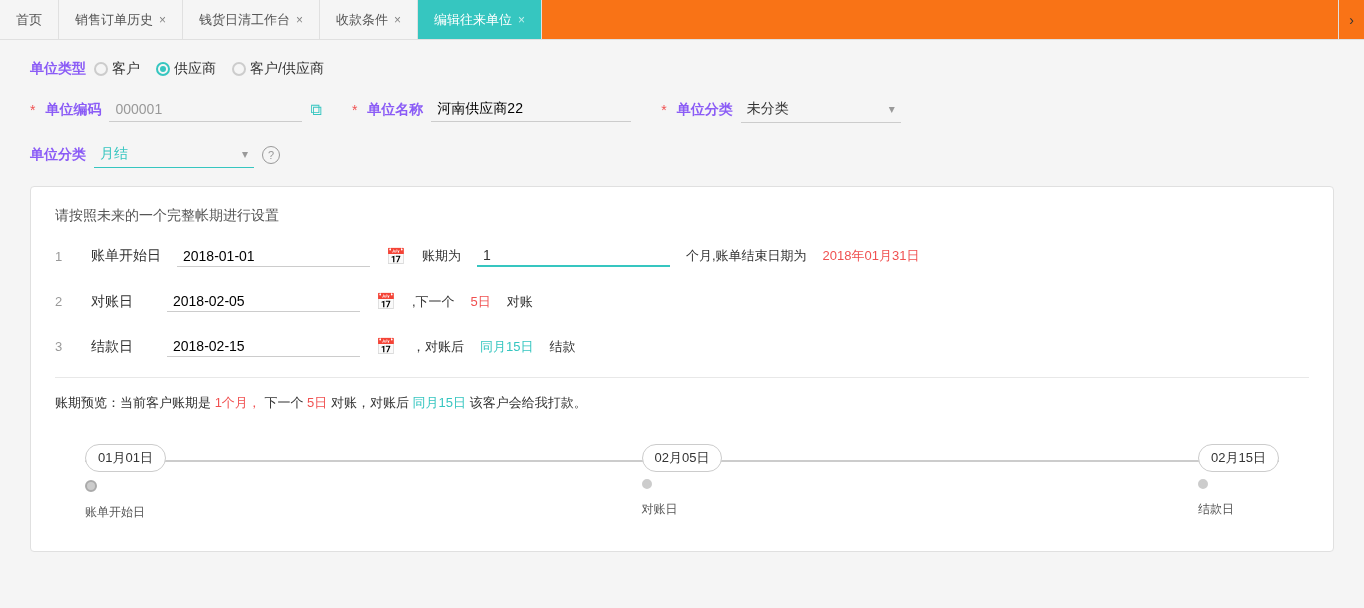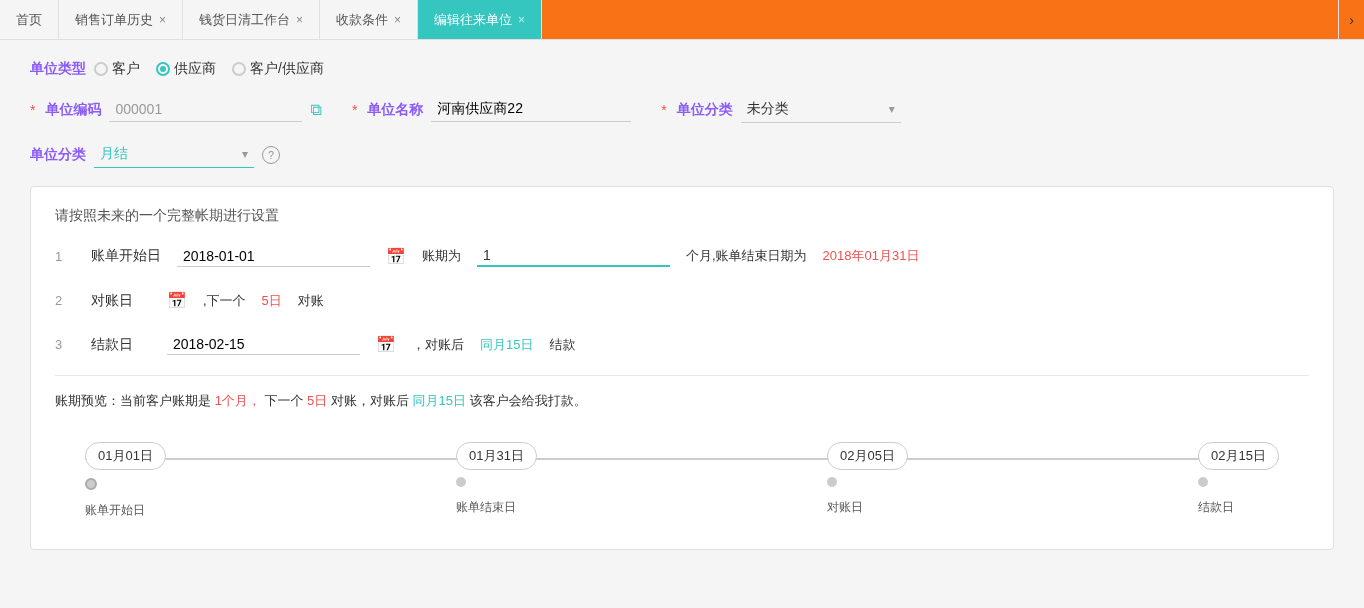--- a/index.html
+++ b/index.html
@@ -384,20 +384,21 @@
       <span class="calendar-icon">📅</span>
       <span class="info-text">账期为</span>
       <input class="period-input" type="text" value="1" style="">
       <span class="info-text">个月,账单结束日期为</span>
       <span class="info-text highlight-orange">2018年01月31日</span>
     </div>
 
     <div class="setting-row">
       <span class="row-num">2</span>
       <span class="setting-label">对账日</span>
+      <input class="date-input" type="text" value="2018-02-05" style="">
       <span class="calendar-icon">📅</span>
       <span class="info-text">,下一个</span>
       <span class="info-text highlight-orange">5日</span>
       <span class="info-text">对账</span>
     </div>
 
     <div class="setting-row" style="margin-bottom:0;">
       <span class="row-num">3</span>
       <span class="setting-label">结款日</span>
       <input class="date-input" type="text" value="2018-02-15" style="">
@@ -424,25 +425,20 @@
     <div class="timeline-wrap">
       <div class="timeline-line"></div>
       <div class="timeline-points">
 
         <div class="timeline-point">
           <div class="timeline-date-badge">01月01日</div>
           <div class="timeline-start-dot"></div>
           <div class="timeline-point-label">账单开始日</div>
         </div>
 
-        <div class="timeline-point">
-          <div class="timeline-date-badge">01月31日</div>
-          <div class="timeline-dot"></div>
-          <div class="timeline-point-label">账单结束日</div>
-        </div>
 
         <div class="timeline-point">
           <div class="timeline-date-badge">02月05日</div>
           <div class="timeline-dot"></div>
           <div class="timeline-point-label">对账日</div>
         </div>
 
         <div class="timeline-point">
           <div class="timeline-date-badge">02月15日</div>
           <div class="timeline-dot"></div>

